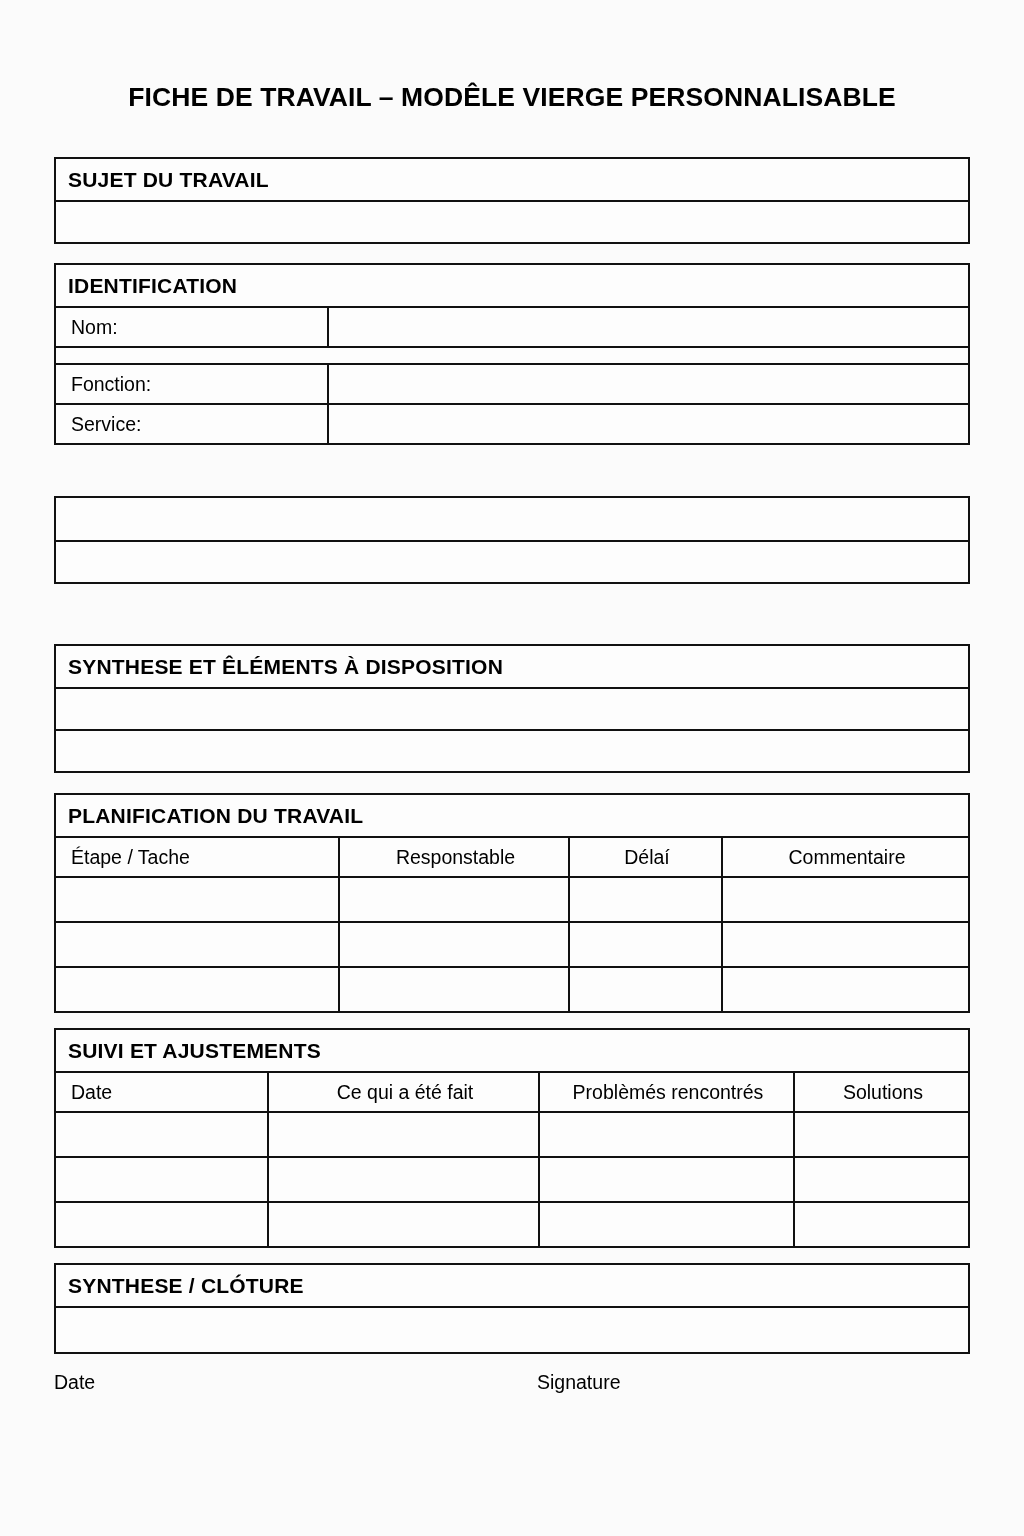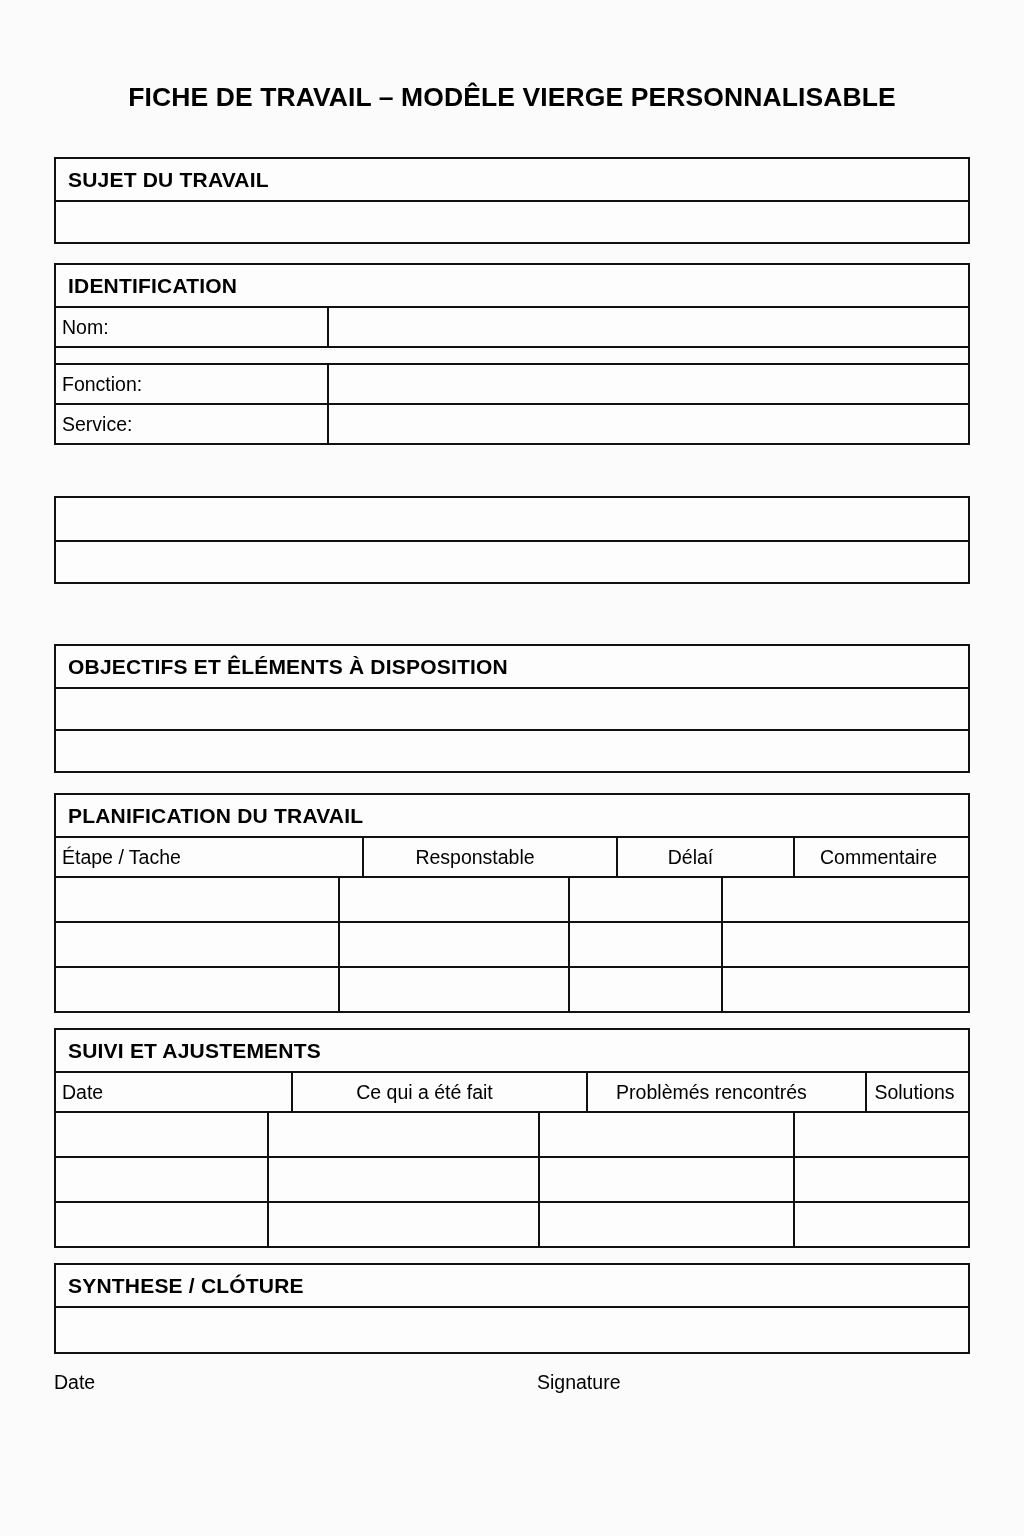--- a/index.html
+++ b/index.html
@@ -61,33 +61,32 @@
   }
 
   .blank-row {
     height: 42px;
   }
   .blank-row-tall {
     height: 46px;
   }
 
   .cell {
-    padding: 8px 12px 7px 6px;
+    padding: 8px 12px 7px 15px;
     font-size: 19.5px;
     box-sizing: border-box;
     border-left: 2.5px solid #111;
     display: flex;
     align-items: center;
   }
   .cell:first-child {
     border-left: none;
   }
   .cell.center {
     justify-content: center;
-    margin-left: 24px;
   }
   .cell.empty {
     padding: 0;
     height: 100%;
   }
 
   
   .ident-label { width: 271px; }
   .ident-value { width: auto; flex: 1; }
 
@@ -165,21 +164,21 @@
     <div class="row blank-row">
       <div class="cell empty" style="flex:1"></div>
     </div>
     <div class="row blank-row">
       <div class="cell empty" style="flex:1"></div>
     </div>
   </div>
 
   <div class="block" style="top:644px;">
     <div class="row">
-      <div class="section-head">OBJECTIFS ET ÊLÉMENTS À DISPOSITION</div>
+      <div class="section-head">SYNTHESE ET ÊLÉMENTS À DISPOSITION</div>
     </div>
     <div class="row blank-row">
       <div class="cell empty" style="flex:1"></div>
     </div>
     <div class="row blank-row">
       <div class="cell empty" style="flex:1"></div>
     </div>
   </div>
 
   <div class="block" style="top:793px;">

